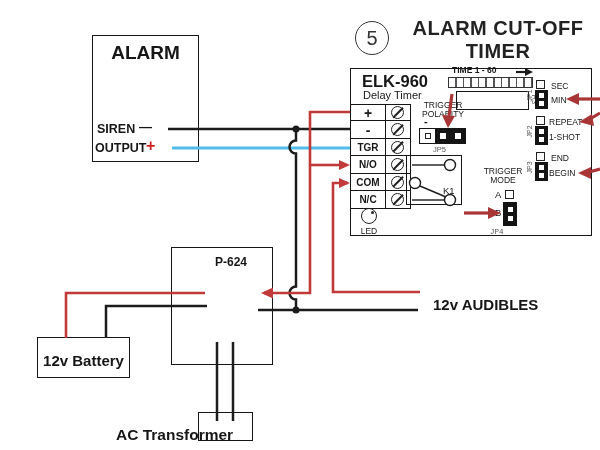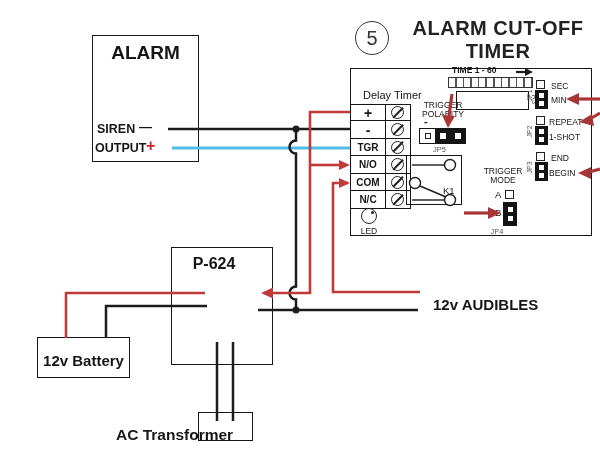--- a/index.html
+++ b/index.html
@@ -70,20 +70,21 @@
   <div class="title-line" style="top:40px;">TIMER</div>
 
   <div class="box" style="left:92px; top:35px; width:107px; height:127px;"></div>
   <div class="abs bold ctr" style="left:92px; top:42px; width:107px; font-size:19px;">ALARM</div>
   <div class="abs bold" style="left:97px; top:122px; font-size:12.5px;">SIREN</div>
   <div class="abs bold" style="left:139px; top:119px; font-size:13px;">—</div>
   <div class="abs bold" style="left:95px; top:141px; font-size:12.5px;">OUTPUT</div>
   <div class="abs bold" style="left:146px; top:137px; font-size:16px; color:var(--accent-red);">+</div>
 
   <div class="abs" style="left:350px; top:68px; width:242px; height:168px; border:1.6px solid var(--line-black); background:#fff;"></div>
+  <div class="abs bold" style="left:362px; top:72px; font-size:16.5px;">ELK-960</div>
   <div class="abs" style="left:363px; top:89px; font-size:11px;">Delay Timer</div>
 
   <div class="smalltxt bold" style="left:452px; top:65px;">TIME 1 - 60</div>
   <div class="comb"></div>
   <div class="thinbox" style="left:456px; top:91px; width:73px; height:19px;"></div>
   <div class="tinylbl rot90" style="left:530px; top:95px;">R3</div>
 
   <div class="smalltxt ctr" style="left:420px; top:100px; width:46px;">TRIGGER</div>
   <div class="smalltxt ctr" style="left:418px; top:109px; width:50px;">POLARITY</div>
   <div class="abs bold" style="left:424px; top:115px; font-size:11px;">-</div>
@@ -181,21 +182,21 @@
     <div class="jblock" style="left:535px; top:162px; width:13px; height:19px;">
         <span class="jpin"></span>
         <span class="jpin"></span>
       </div>
     <div class="tinylbl rotm90" style="left:523px; top:164px; font-size:7px;">JP3</div>
     <div class="smalltxt" style="left:551px; top:153px;text-align:center;">END</div>
     <div class="smalltxt" style="left:549px; top:168px;">BEGIN</div>
   </div>
 
   <div class="box" style="left:171px; top:247px; width:102px; height:118px;"></div>
-  <div class="abs bold ctr" style="left:163px; top:255px; width:102px; font-size:16px;">P-624</div>
+  <div class="abs bold ctr" style="left:180px; top:255px; width:102px; font-size:12px;">P-624</div>
 
   <div class="box" style="left:37px; top:337px; width:93px; height:41px;"></div>
   <div class="abs bold ctr" style="left:37px; top:352px; width:93px; font-size:15px;">12v Battery</div>
 
   <div class="box" style="left:198px; top:412px; width:55px; height:29px;"></div>
   <div class="abs bold" style="left:68px; top:426px; font-size:15.5px;margin-left:48px;">AC Transformer</div>
 
   <div class="abs bold" style="left:433px; top:296px; font-size:15px;">12v AUDIBLES</div>
 
   <svg class="overlay" width="600" height="450" viewBox="0 0 600 450">

